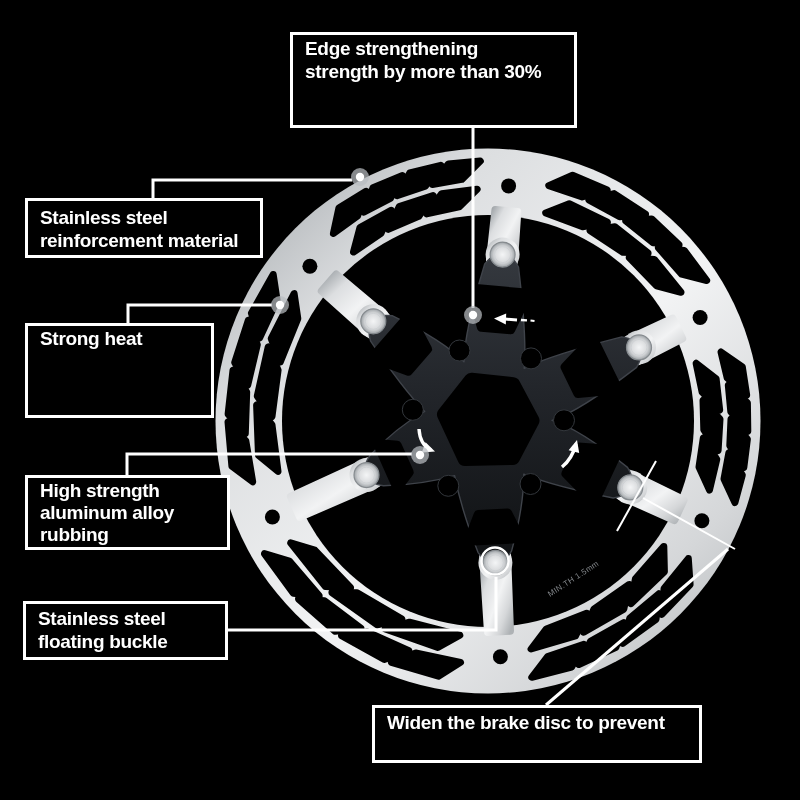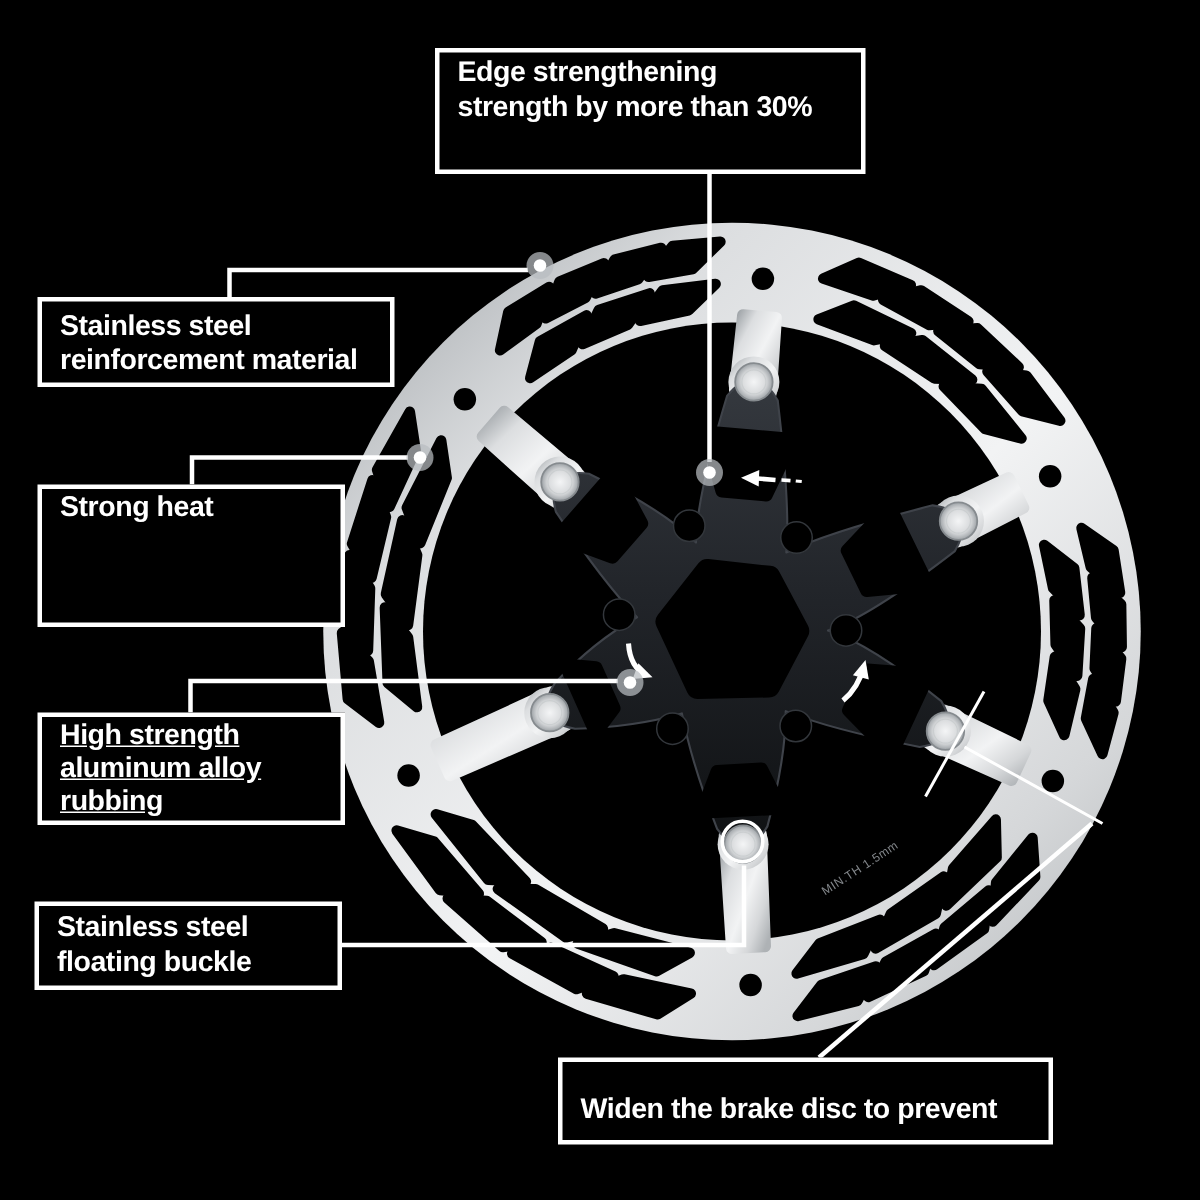--- a/index.html
+++ b/index.html
@@ -3,26 +3,26 @@
 <meta charset="utf-8">
 <style>
   html,body{margin:0;padding:0;background:#000;}
   #stage{position:relative;width:800px;height:800px;background:#000;overflow:hidden;
          font-family:"Liberation Sans",sans-serif;}
   #rotor-svg{position:absolute;left:0;top:0;width:800px;height:800px;z-index:1;}
   .callout{position:absolute;background:#000;border:3px solid #fff;color:#fff;
            font-weight:700;font-size:19px;letter-spacing:-0.3px;white-space:nowrap;
            box-sizing:border-box;z-index:2;}
   .callout .cl{pointer-events:none;}
-  #c-edge         {left:290px;top:32px; width:287px;height:84px;padding:2px 12px;line-height:23px;}
+  #c-edge         {left:290px;top:32px; width:287px;height:96px;padding:2px 12px;line-height:23px;}
   #c-reinforcement{left:25px; top:198px;width:238px;height:60px;padding:5px 12px;line-height:23px;}
-  #c-heat         {left:25px; top:323px;width:205px;height:95px;padding:2px 12px;line-height:21.5px;}
-  #c-aluminum     {left:25px; top:475px;width:205px;height:75px;padding:2px 12px;line-height:22px;text-decoration:underline;}
+  #c-heat         {left:25px; top:323px;width:189px;height:95px;padding:2px 12px;line-height:21.5px;}
+  #c-aluminum     {left:25px; top:475px;width:205px;height:75px;padding:2px 12px;line-height:22px;}
   #c-buckle       {left:23px; top:601px;width:205px;height:59px;padding:3px 12px;line-height:23px;}
-  #c-widen        {left:372px;top:705px;width:330px;height:58px;padding:20px 12px;line-height:23px;}
+  #c-widen        {left:372px;top:705px;width:330px;height:58px;padding:3px 12px;line-height:23px;}
 </style>
 </head>
 <body>
 
 <div id="stage">
 
   <svg id="rotor-svg" viewBox="0 0 800 800">
       <defs>
         <linearGradient id="gSilver" x1="0" y1="0" x2="1" y2="1">
           <stop offset="0" stop-color="#9ba0a4"></stop>

